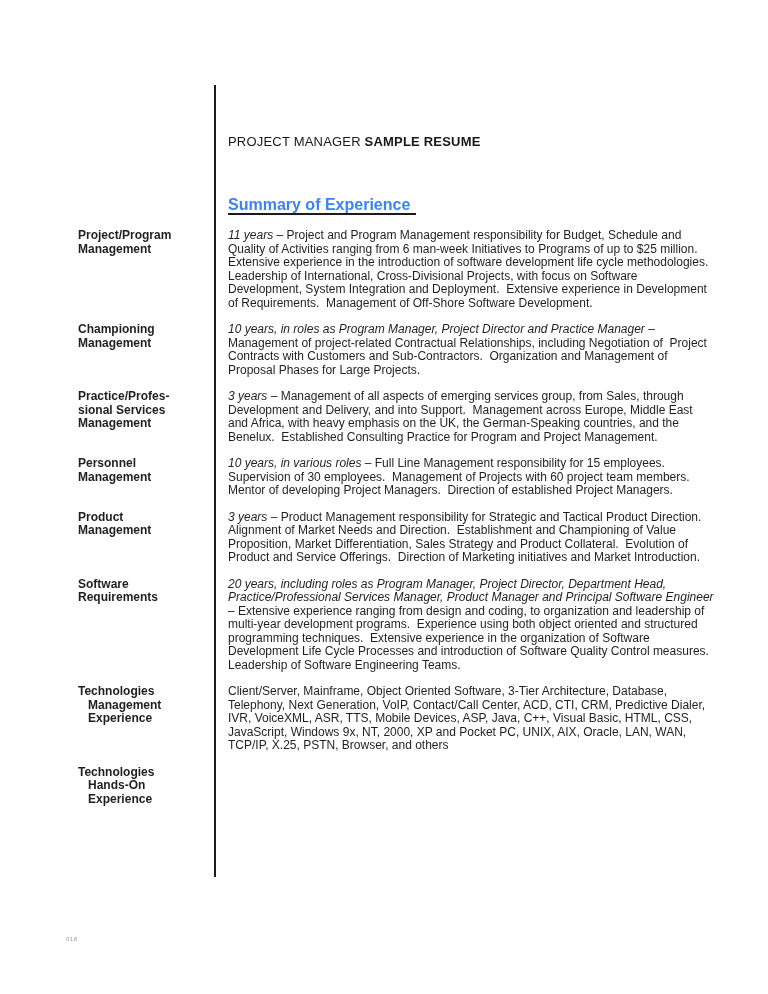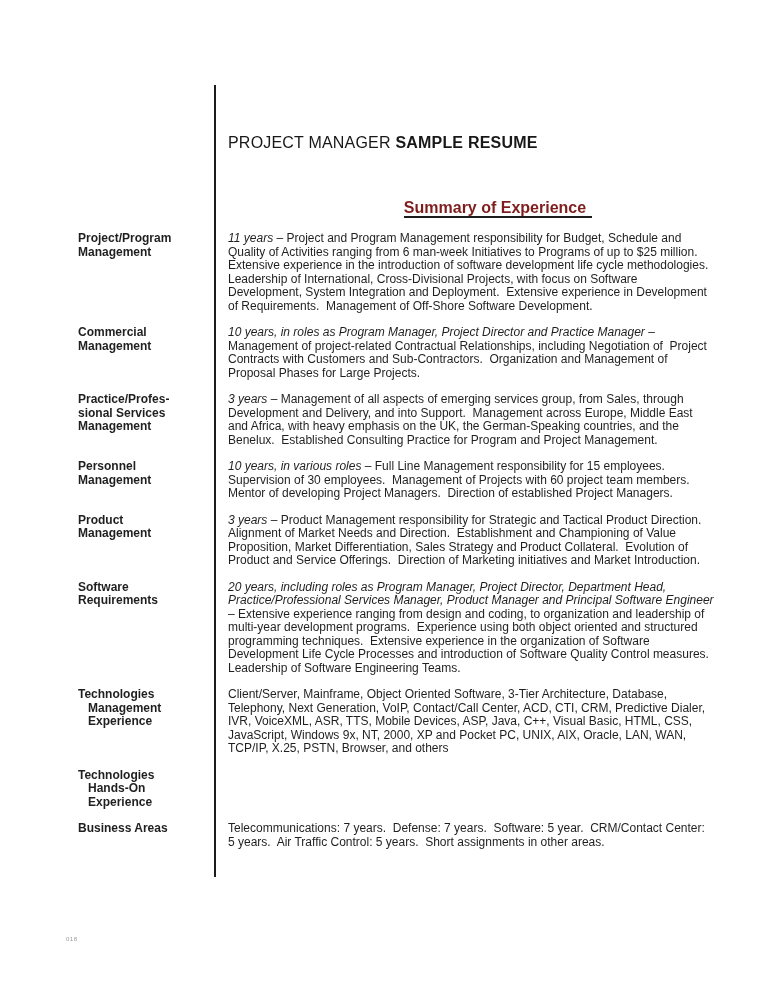--- a/index.html
+++ b/index.html
@@ -10,26 +10,26 @@
     font-family:"Liberation Sans",sans-serif;
     color:#1f1f1f;
     overflow:hidden;
   }
   .vline{
     position:absolute;left:214px;top:85px;
     width:2px;height:792px;background:#1c1c1c;
   }
   h1{
     margin:0;padding:134px 16px 0 228px;
-    font-size:16px;font-weight:400;letter-spacing:.2px;color:#181818;
+    font-size:13px;font-weight:400;letter-spacing:.2px;color:#181818;
   }
   h1 .b{font-weight:700;}
   h2{
     margin:47px 0 15px 228px;
-    font-size:16px;font-weight:700;color:#7f1d1d;text-align:center;
+    font-size:16px;font-weight:700;color:#3b82f6;
   }
   .hd{border-bottom:2px solid #1c1c1c;padding-right:6px;}
   .sections{}
   .section{display:flex;margin:0 0 13px 78px;}
   .label{
     width:150px;flex:0 0 150px;
     font-size:12px;line-height:13.5px;
     white-space:pre-wrap;
     font-weight:bold;
   }
@@ -56,21 +56,21 @@
 
   <div class="sections">
 
     <div class="section">
       <div class="label">Project/Program
 Management</div>
       <p class="body"><span class="it">11 years</span><span> – Project and Program Management responsibility for Budget, Schedule and Quality of Activities ranging from 6 man-week Initiatives to Programs of up to $25 million.  Extensive experience in the introduction of software development life cycle methodologies.  Leadership of International, Cross-Divisional Projects, with focus on Software Development, System Integration and Deployment.  Extensive experience in Development of Requirements.  Management of Off-Shore Software Development.</span></p>
     </div>
 
     <div class="section">
-      <div class="label">Commercial
+      <div class="label">Championing
 Management</div>
       <p class="body"><span class="it">10 years, in roles as Program Manager, Project Director and Practice Manager</span><span> – Management of project-related Contractual Relationships, including Negotiation of  Project Contracts with Customers and Sub-Contractors.  Organization and Management of Proposal Phases for Large Projects.</span></p>
     </div>
 
     <div class="section">
       <div class="label">Practice/Profes-
 sional Services
 Management</div>
       <p class="body"><span class="it">3 years</span><span> – Management of all aspects of emerging services group, from Sales, through Development and Delivery, and into Support.  Management across Europe, Middle East and Africa, with heavy emphasis on the UK, the German-Speaking countries, and the Benelux.  Established Consulting Practice for Program and Project Management.</span></p>
     </div>
@@ -99,21 +99,17 @@
    Experience</div>
       <p class="body"><span class="it"></span><span>Client/Server, Mainframe, Object Oriented Software, 3-Tier Architecture, Database, Telephony, Next Generation, VoIP, Contact/Call Center, ACD, CTI, CRM, Predictive Dialer, IVR, VoiceXML, ASR, TTS, Mobile Devices, ASP, Java, C++, Visual Basic, HTML, CSS, JavaScript, Windows 9x, NT, 2000, XP and Pocket PC, UNIX, AIX, Oracle, LAN, WAN, TCP/IP, X.25, PSTN, Browser, and others</span></p>
     </div>
 
     <div class="section">
       <div class="label">Technologies
    Hands-On
    Experience</div>
     </div>
 
-    <div class="section">
-      <div class="label">Business Areas</div>
-      <p class="body"><span class="it"></span><span>Telecommunications: 7 years.  Defense: 7 years.  Software: 5 year.  CRM/Contact Center: 5 years.  Air Traffic Control: 5 years.  Short assignments in other areas.</span></p>
-    </div>
 
   </div>
 
   <div class="footer-note">018</div>
 </div>
 
 </body></html>

